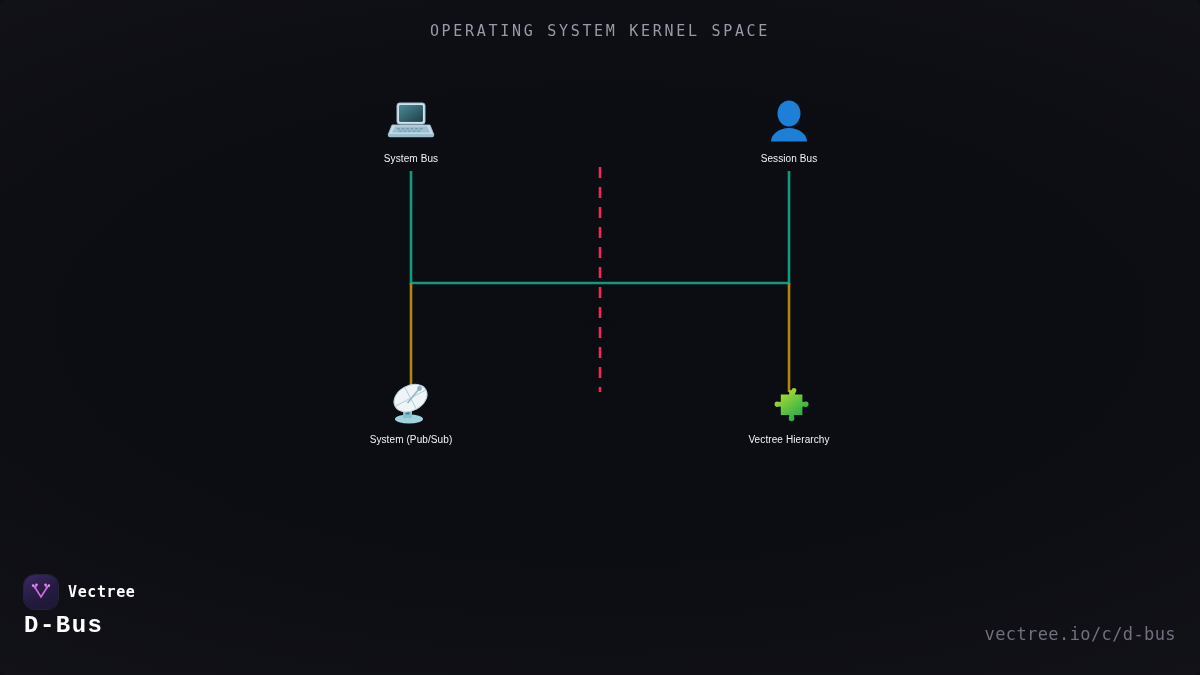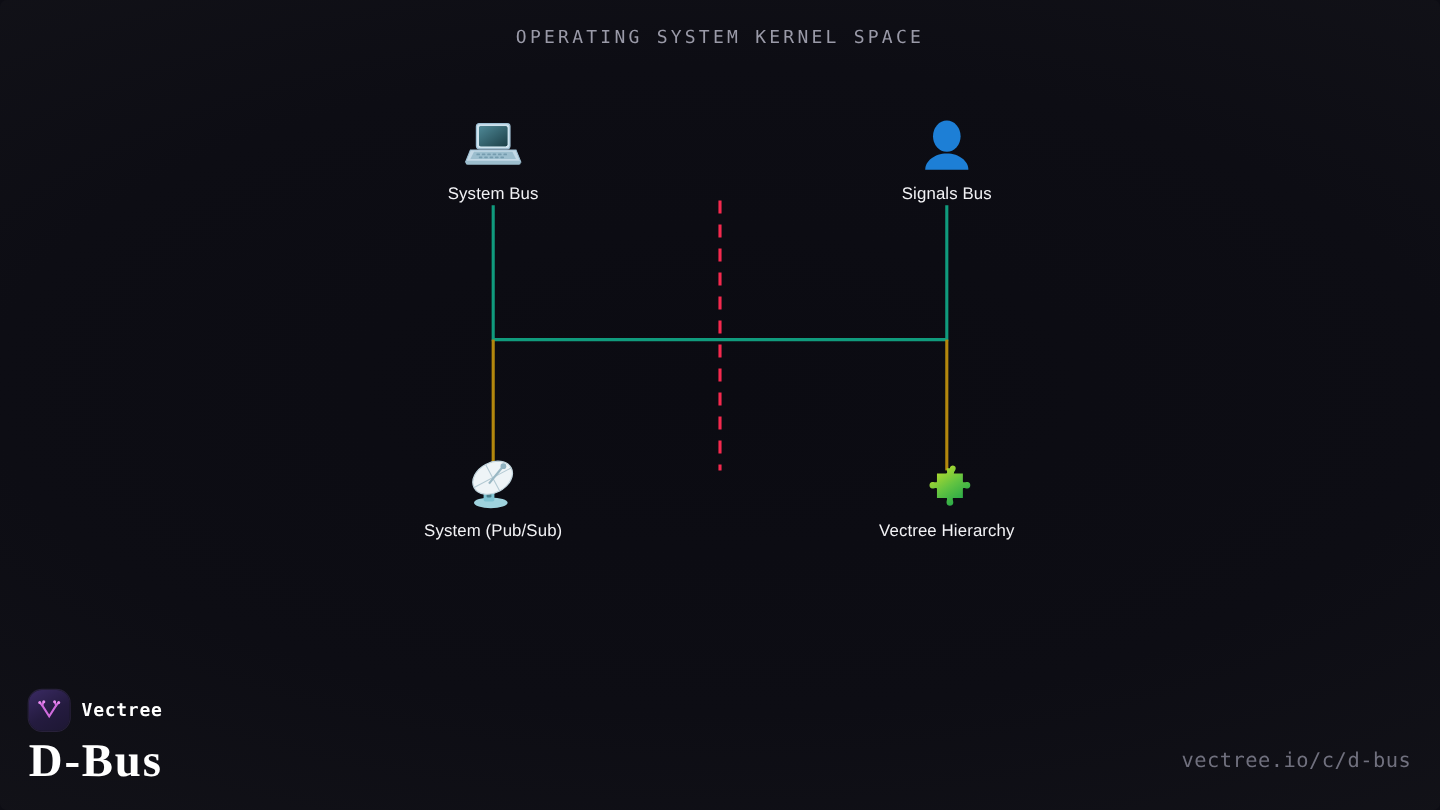--- a/index.html
+++ b/index.html
@@ -55,21 +55,21 @@
   }
   .node .glyph {
     font-family: "DejaVu Sans", sans-serif;
     line-height: 1;
     display: block;
   }
   .node .label {
     display: block;
     margin-top: 9px;
     font-family: "Liberation Sans", sans-serif;
-    font-size: 14px;
+    font-size: 10px;
     color: #f2f2f5;
     letter-spacing: 0.1px;
     white-space: nowrap;
   }
 
   #node-system-bus  { left: 411px; top: 100px; }
   #node-session-bus { left: 789px; top: 100px; }
   #node-signals     { left: 411px; top: 381px; }
   #node-object      { left: 789px; top: 381px; }
   #node-center      { left: 600px; top: 246px; }
@@ -102,22 +102,22 @@
     font-family: "DejaVu Sans Mono", "Liberation Mono", monospace;
     font-size: 15px;
     font-weight: bold;
     color: #ffffff;
     letter-spacing: 0.6px;
   }
   #footer-title {
     position: absolute;
     left: 24px;
     top: 612px;
-    font-family: Liberation Serif, serif;
-    font-size: 39px;
+    font-family: Liberation Mono, monospace;
+    font-size: 24px;
     font-weight: bold;
     color: #ffffff;
     letter-spacing: 1.5px;
   }
   #footer-url {
     position: absolute;
     right: 24px;
     top: 624px;
     font-family: "DejaVu Sans Mono", "Liberation Mono", monospace;
     font-size: 17px;
@@ -180,21 +180,21 @@
     <span class="label">System Bus</span>
   </div>
 
   <div class="node" id="node-session-bus">
     <span class="glyph">
       <svg class="icon-svg" width="50" height="44" viewBox="0 0 50 44">
         <ellipse cx="25" cy="13.5" rx="11.5" ry="13" fill="#1d7fd6"></ellipse>
         <path d="M25,28 C35.5,28 43,34.5 43,41.5 L7,41.5 C7,34.5 14.5,28 25,28 Z" fill="#1d7fd6"></path>
       </svg>
     </span>
-    <span class="label">Signals Bus</span>
+    <span class="label">Session Bus</span>
   </div>
 
 
   <div class="node" id="node-signals">
     <span class="glyph">
       <svg class="icon-svg" width="52" height="44" viewBox="0 0 52 44">
 
         <ellipse cx="24" cy="38" rx="14" ry="4.5" fill="#9fd3de"></ellipse>
         <rect x="18" y="26" width="9" height="11" rx="1.5" fill="#7fc3d2"></rect>
         <rect x="20.5" y="28.5" width="4" height="5" rx="1" fill="#4a7f8c"></rect>

